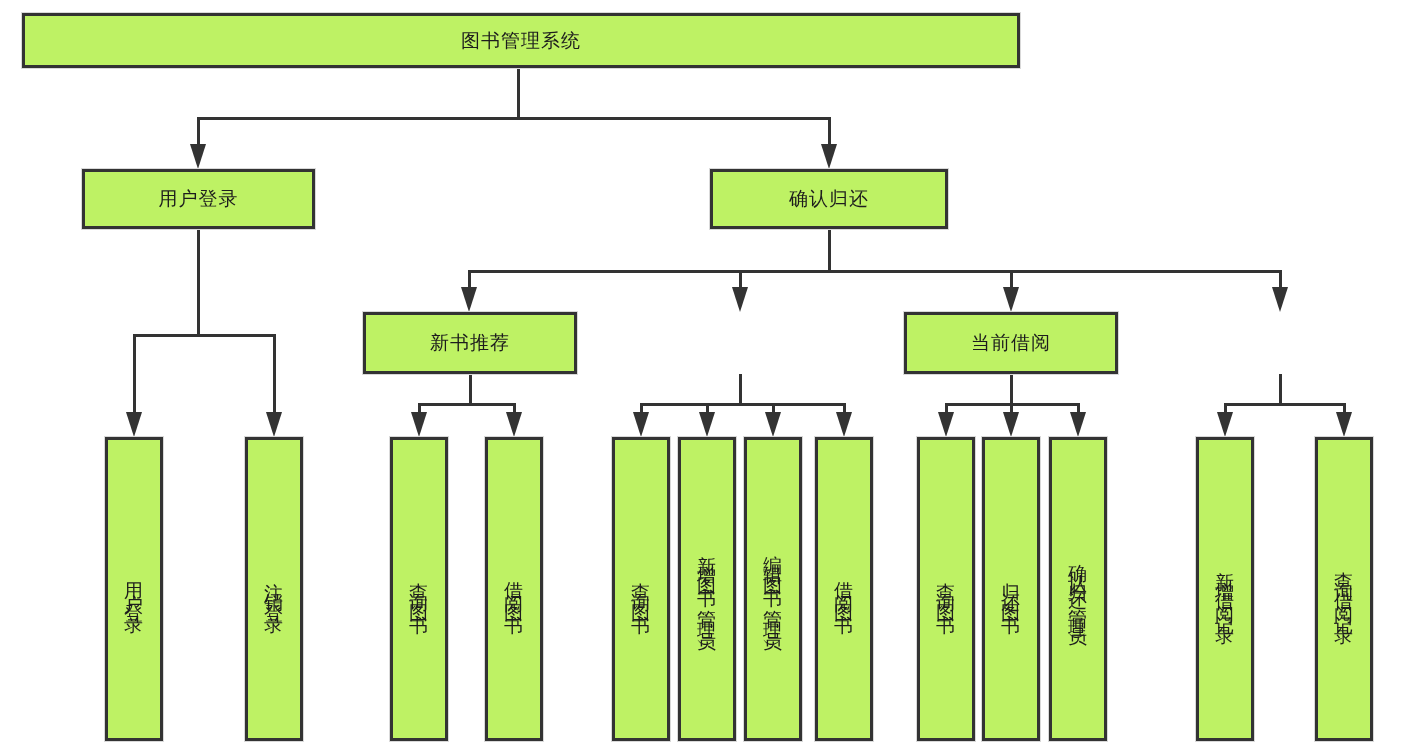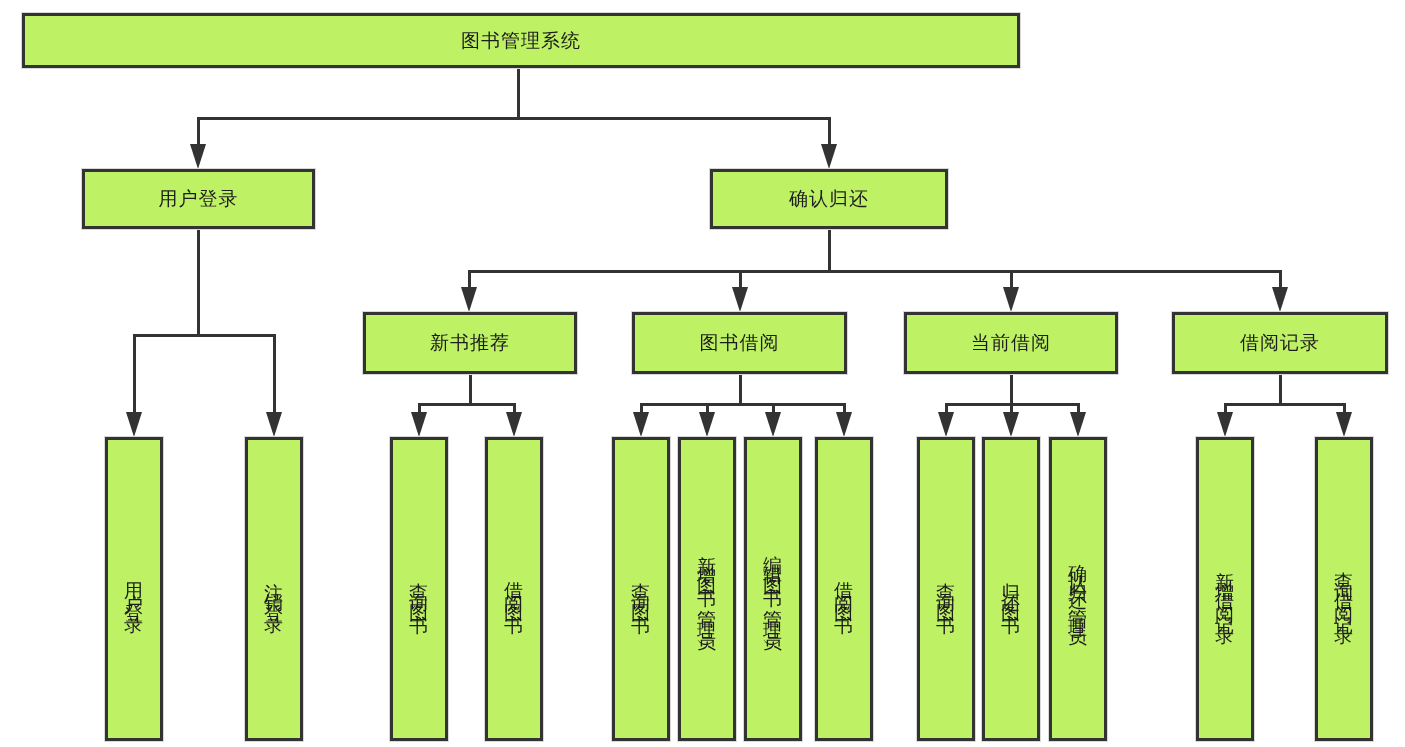--- a/index.html
+++ b/index.html
@@ -103,28 +103,22 @@
   <div class="box l2" style="left:82px;width:233px">
     <span class="lbl">用户登录</span>
   </div>
   <div class="box l2" style="left:710px;width:238px">
     <span class="lbl">确认归还</span>
   </div>
 
   <div class="box l3" style="left:363px;width:214px">
     <span class="lbl">新书推荐</span>
   </div>
-  <div class="box l3" style="left:632px;width:215px">
-    <span class="lbl">图书借阅</span>
-  </div>
   <div class="box l3" style="left:904px;width:214px">
     <span class="lbl">当前借阅</span>
-  </div>
-  <div class="box l3" style="left:1172px;width:216px">
-    <span class="lbl">借阅记录</span>
   </div>
 
   <div class="box vbox" style="left:105px">
     <span class="vlbl">用户登录</span>
   </div>
   <div class="box vbox" style="left:245px">
     <span class="vlbl">注销登录</span>
   </div>
   <div class="box vbox" style="left:390px">
     <span class="vlbl">查询图书</span>

